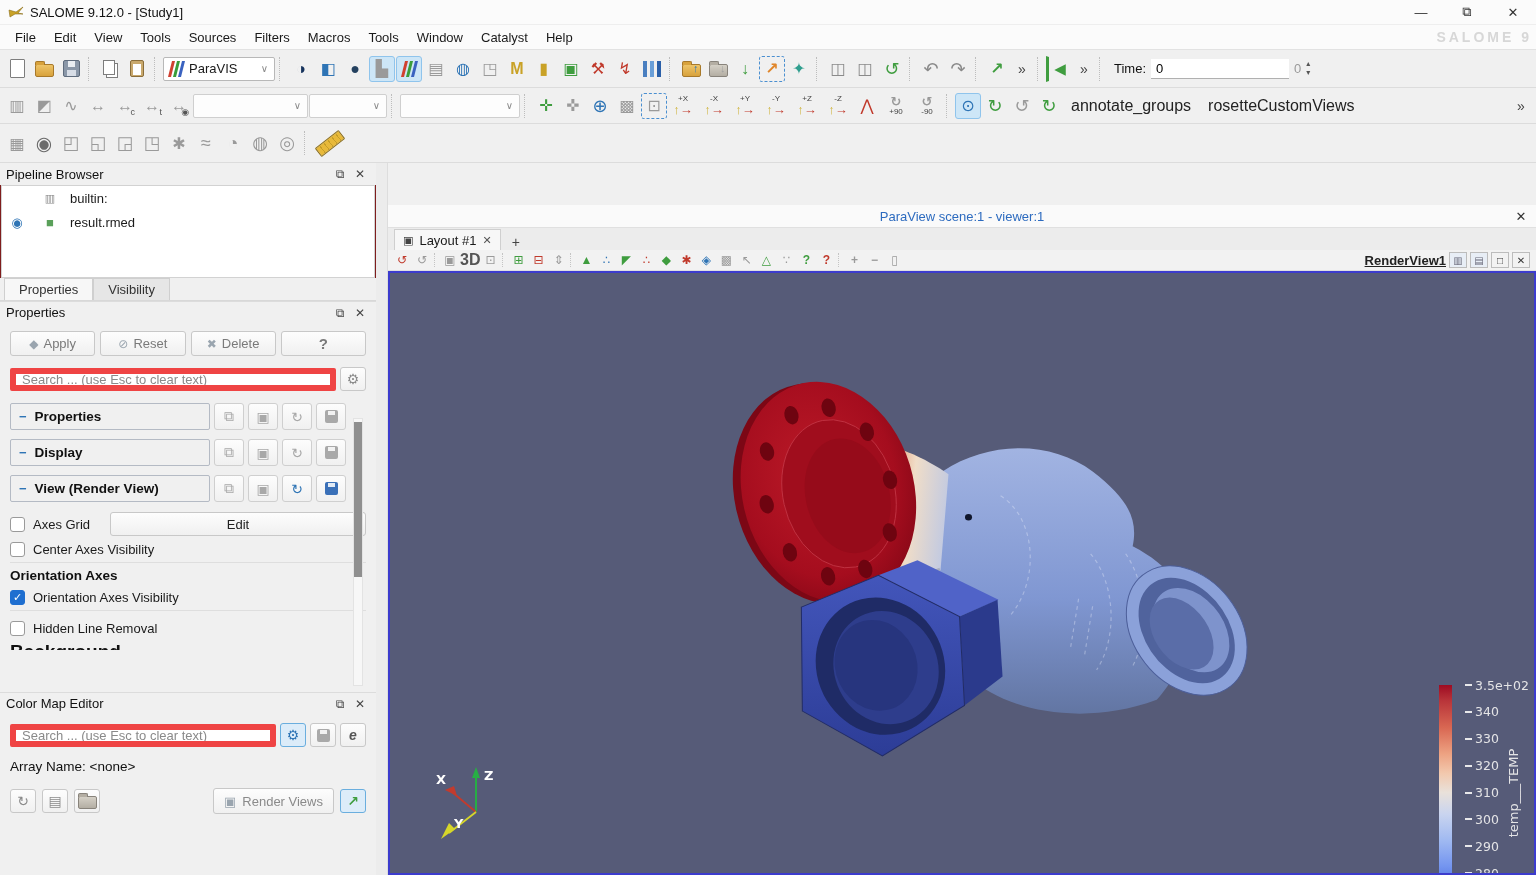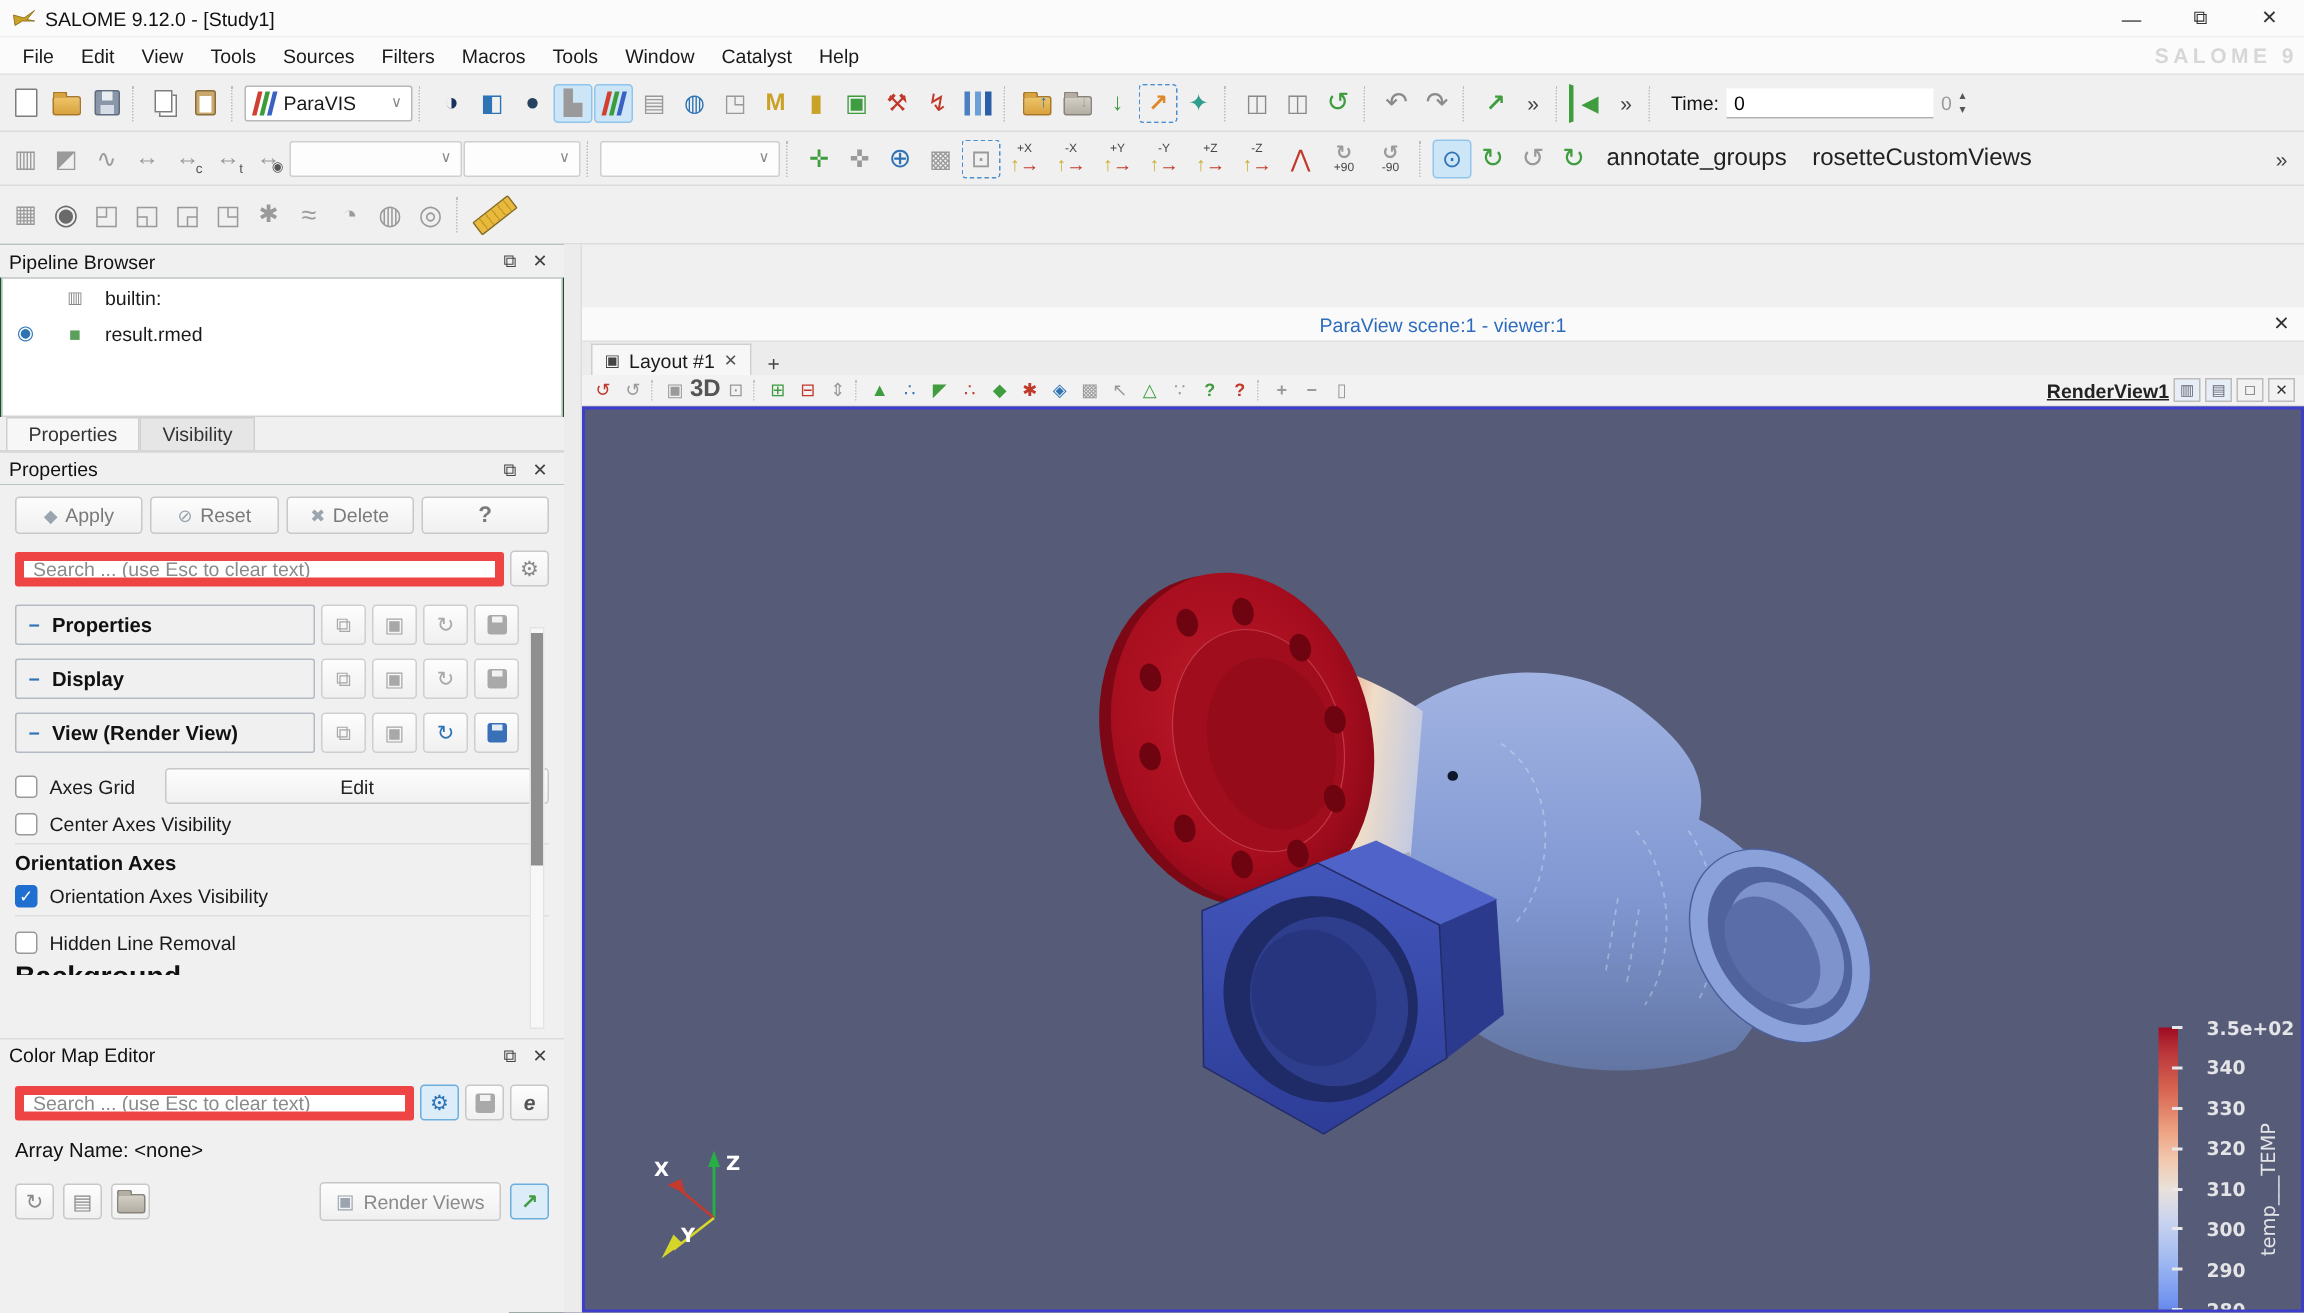--- a/index.html
+++ b/index.html
@@ -54,21 +54,21 @@
   .ic-pv i:nth-child(1){height:16px;background:#d04030;}
   .ic-pv i:nth-child(2){height:16px;background:#3a9d3a;}
   .ic-pv i:nth-child(3){height:16px;background:#3a62c0;}
   .ic-bars{width:18px;height:16px;background:linear-gradient(90deg,#4a7fc0 0 4px,transparent 4px 7px,#6a9fd8 7px 11px,transparent 11px 14px,#2a5fa8 14px 18px);}
   .ic-ruler{width:30px;height:11px;background:repeating-linear-gradient(90deg,#e8b93a 0 4px,#c79e28 4px 5px);border:1px solid #8a6d1a;transform:rotate(-38deg);border-radius:1px;}
   .flp{width:13px;height:13px;border-radius:2px;position:relative;display:inline-block;}
   .flp.blue{background:#3a70b8;}.flp.gray{background:#a9a9a9;}
   .flp:before{content:"";position:absolute;top:1px;left:3px;right:3px;height:4px;background:#fff;opacity:.85;}
   
   #main{display:flex;height:712px;}
-  #leftcol{width:376px;flex:none;display:flex;flex-direction:column;background:#14532d;}
+  #leftcol{width:376px;flex:none;display:flex;flex-direction:column;background:#7f1d1d;}
   #gapcol{width:12px;flex:none;background:#ececec;border-right:1px solid #ddd;}
   .phead{height:22px;display:flex;align-items:center;padding:0 6px;background:#f0f0f0;font-size:13px;color:#111;}
   .phead .pttl{flex:1;}
   .phbtn{width:20px;text-align:center;color:#444;font-size:12px;}
   .pipebody{height:93px;background:#fff;border:1px solid #d2d2d2;margin:0 1px;overflow:hidden;}
   .prow{display:flex;align-items:center;height:24px;gap:7px;font-size:13px;}
   .prow .eyec{width:26px;text-align:center;font-size:13px;}
   .tabsrow{height:23px;display:flex;align-items:flex-end;padding-left:4px;background:#f0f0f0;border-bottom:1px solid #d8d8d8;}
   .tab{padding:3px 14px;font-size:13px;border:1px solid #cfcfcf;border-bottom:none;background:#e6e6e6;color:#333;}
   .tab.active{background:#f7f7f7;}
@@ -115,21 +115,21 @@
   .msep{width:4px;height:14px;border-left:1px dotted #c4c4c4;margin:0 2px;}
   .rvlabel{position:absolute;right:90px;font-weight:bold;text-decoration:underline;color:#222;font-size:13px;}
   .rvbtns{position:absolute;right:6px;display:flex;gap:3px;}
   .rvb{width:18px;height:16px;border:1px solid #bcbcbc;background:#e8eef6;display:flex;align-items:center;justify-content:center;font-size:10px;color:#667;}
   .rvb.plain{background:#f2f2f2;color:#333;}
   .renderarea{flex:1;position:relative;border:2px solid #3c3ccd;background:#565b78;overflow:hidden;}
   .scene{position:absolute;inset:0;width:100%;height:100%;}
   .triad{position:absolute;left:38px;bottom:28px;}
   .legendwrap{position:absolute;top:412px;right:15px;width:80px;height:215px;font-family:"DejaVu Sans",sans-serif;}
   .lgbar{position:absolute;left:0;top:0;bottom:0;width:13px;background:linear-gradient(#9e0b22 0%,#b83339 7%,#d96853 20%,#eda282 32%,#f2c8ad 41%,#e9e1da 50%,#c9d4ef 60%,#a1baf1 72%,#7596f0 84%,#4d6fe0 94%,#3c4ec3 100%);}
-  .lg-tick{position:absolute;left:9px;display:flex;align-items:center;gap:16px;height:12px;margin-top:-6px;font-weight:bold;}
+  .lg-tick{position:absolute;left:26px;display:flex;align-items:center;gap:3px;height:12px;margin-top:-6px;}
   .lg-tick i{width:7px;height:2px;background:#e8e8ea;display:block;}
   .lg-tick span{color:#e4e4e6;font-size:12.5px;white-space:nowrap;}
   .lgtitle{position:absolute;left:30px;top:50%;transform:translateY(-50%) rotate(-90deg);color:#e4e4e6;font-size:13px;white-space:nowrap;}
 </style>
 </head>
 <body>
 
 <div class="titlebar">
   <svg class="tlogo" viewBox="0 0 16 14">
       <path d="M1,5 L8,7 L15,2 L10,8 L15,9 L7,9 L2,12 Z" fill="#c9a227" stroke="#8a6d1a" stroke-width="0.6"></path>

